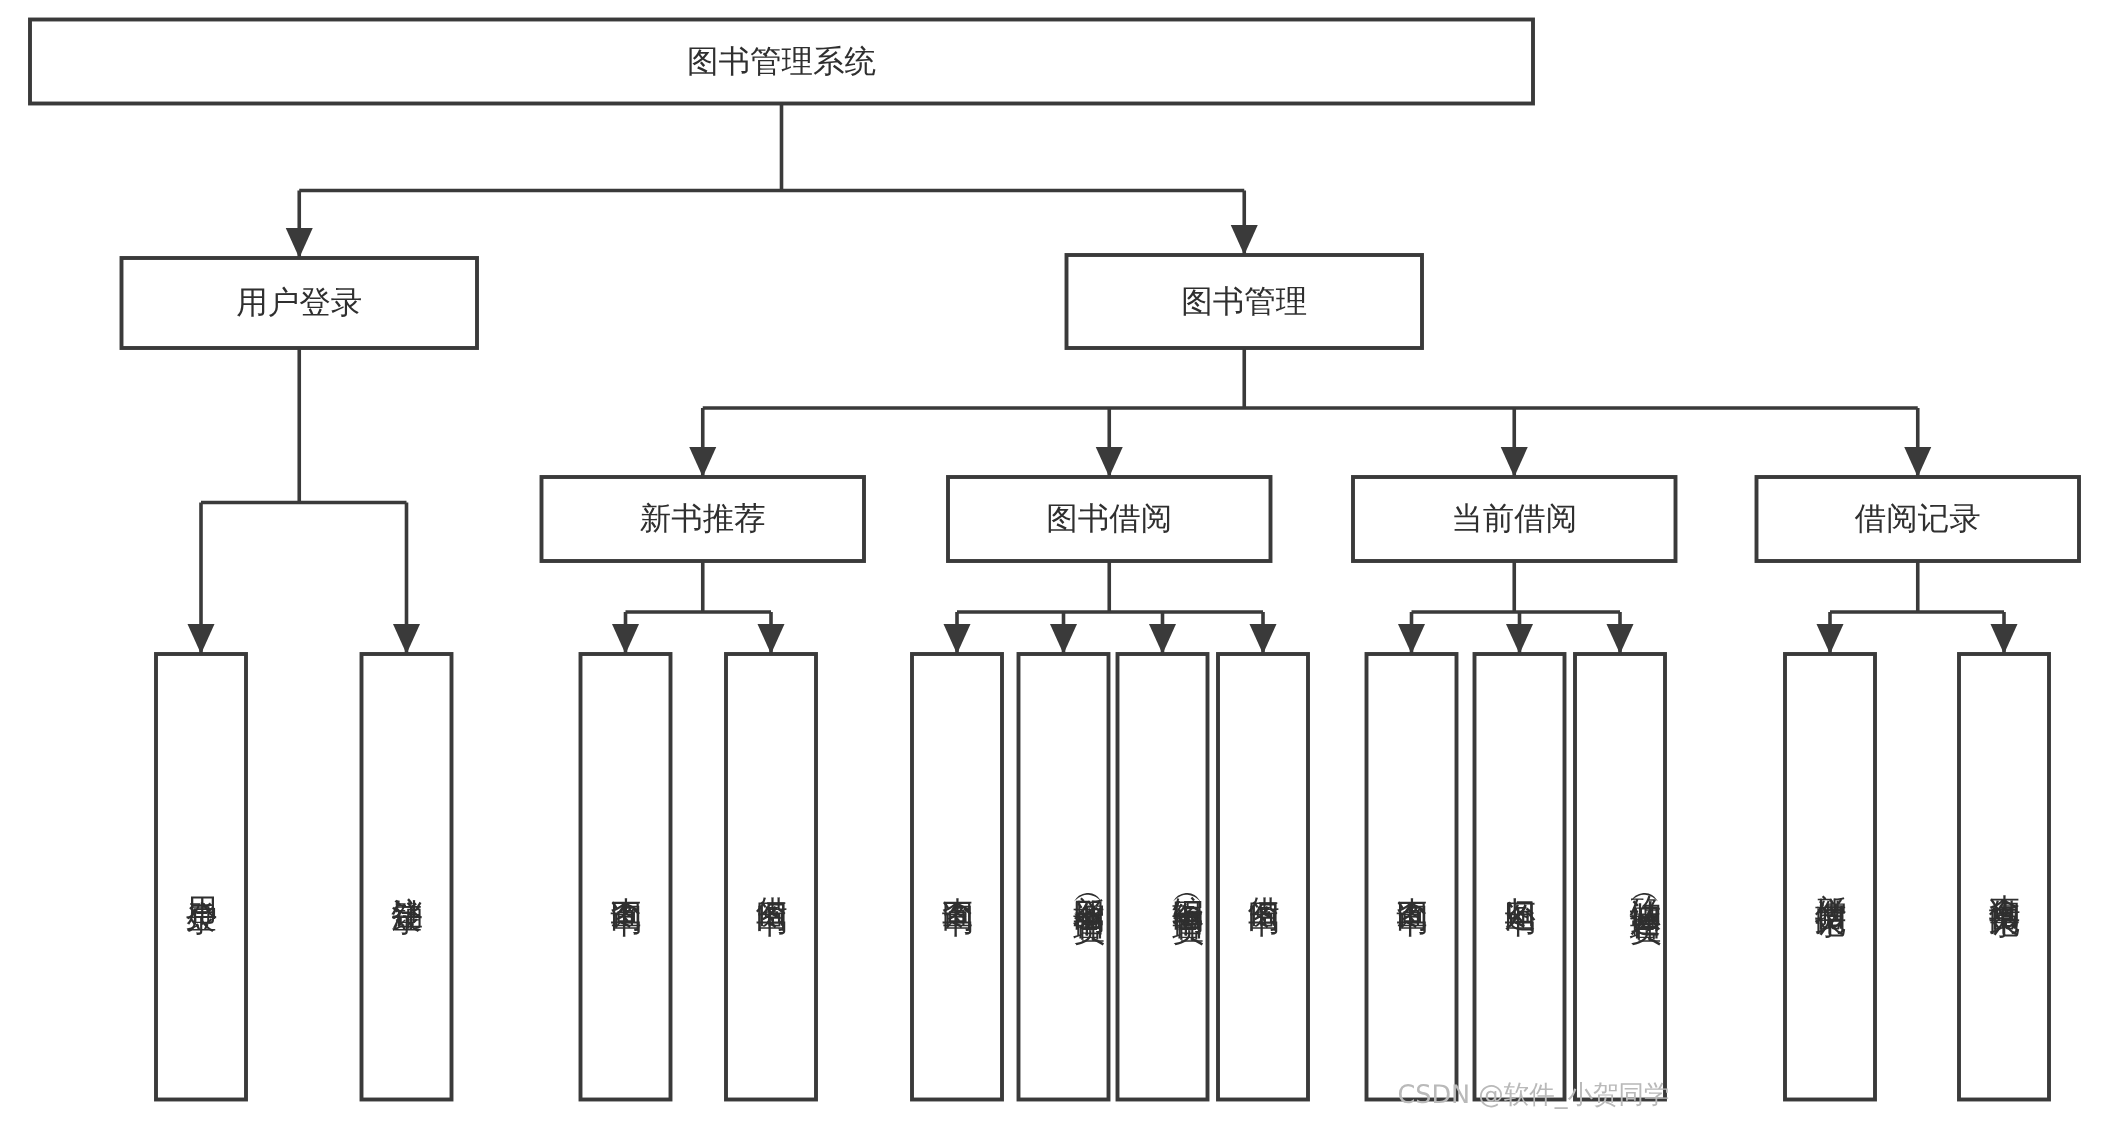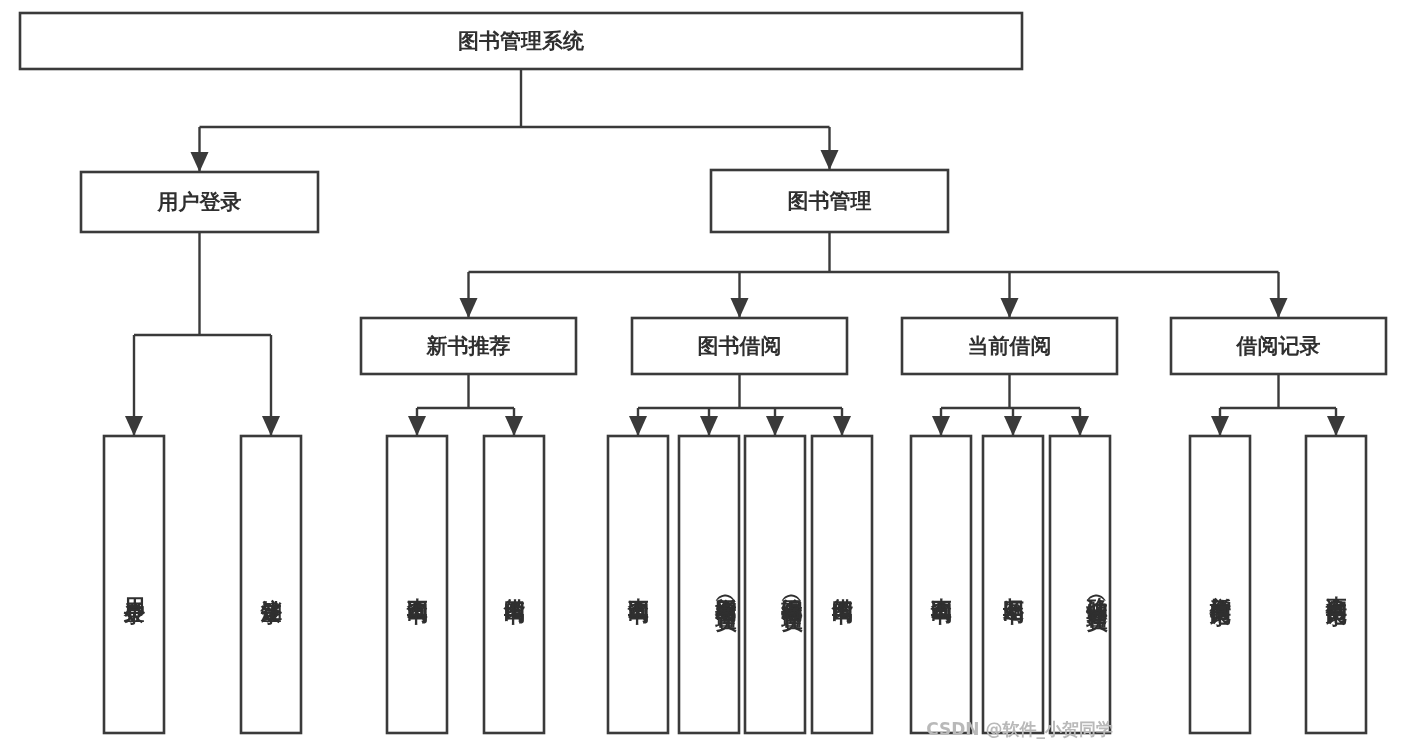--- a/index.html
+++ b/index.html
@@ -11,21 +11,20 @@
     width: 1405px;
     height: 747px;
     font-family: "DejaVu Sans", "Liberation Sans", sans-serif;
     overflow: hidden;
     position: relative;
   }
   #diagram-root {
     position: relative;
     width: 1121px;
     height: 747px;
-    font-weight: bold;
   }
   svg.flow {
     position: absolute;
     left: 0;
     top: 0;
     width: 1405px;
     height: 747px;
   }
   .node-rect {
     fill: #ffffff;

